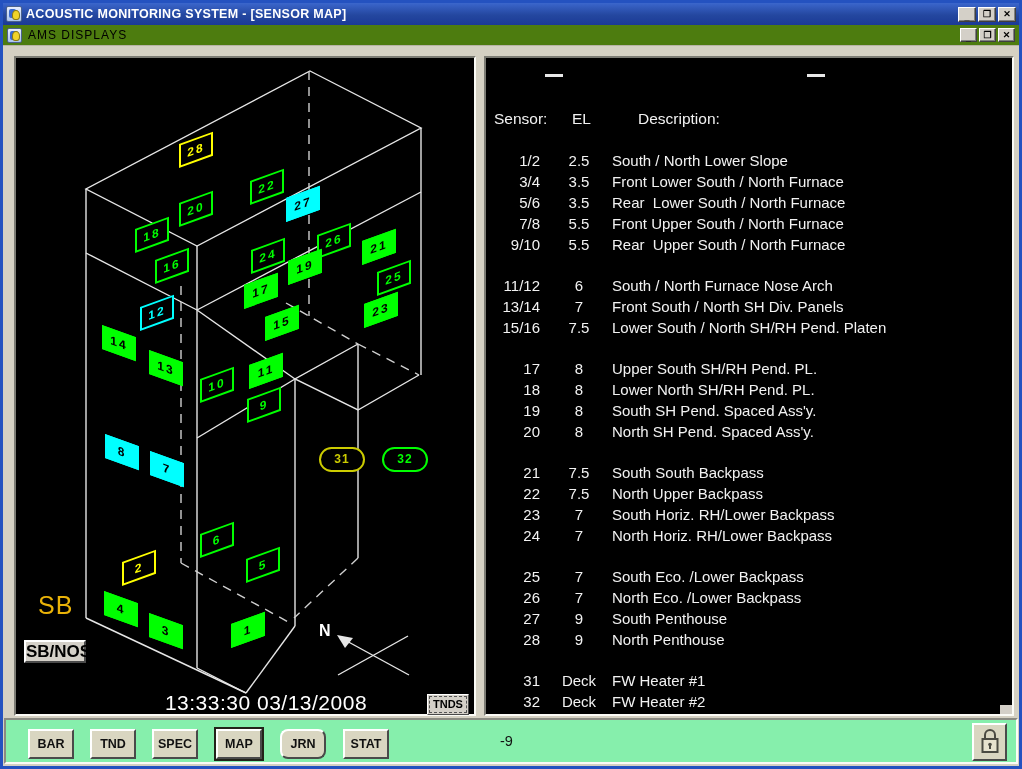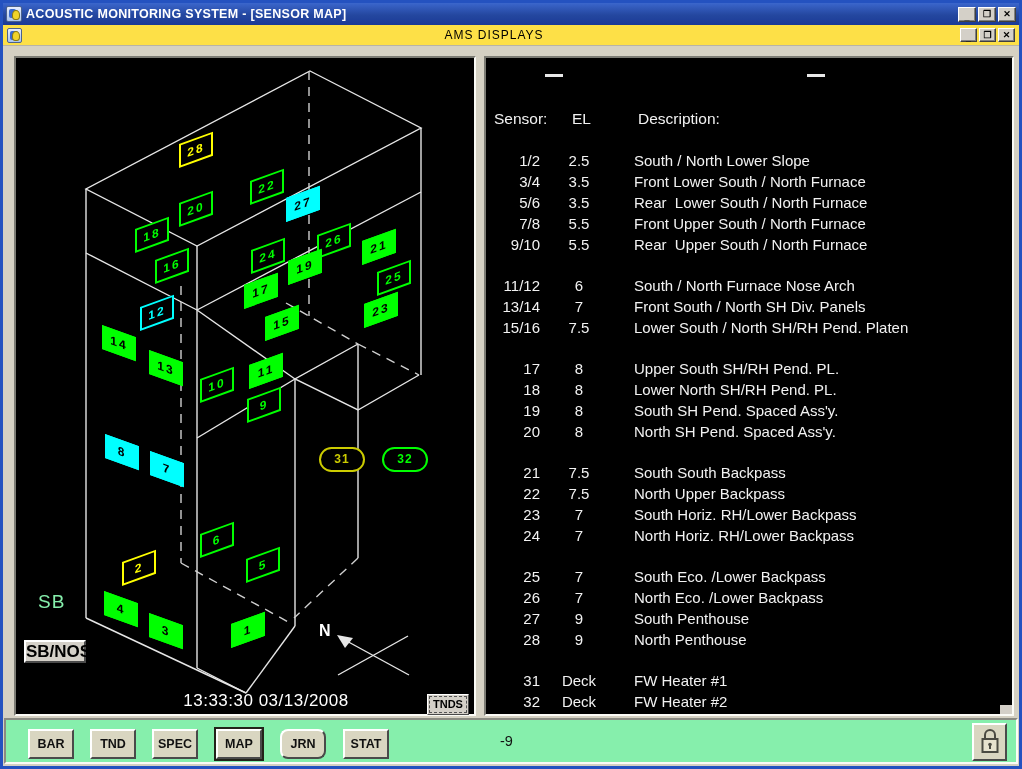--- a/index.html
+++ b/index.html
@@ -20,64 +20,64 @@
   .app-icon::after { content:""; position:absolute; right:1px; bottom:1px; width:6px; height:8px;
     background:#f0d42a; border-radius:50% 50% 40% 40%; border:1px solid #8a7a10; }
   .winbtns { display:flex; gap:2px; }
   .winbtn { width:18px; height:15px; background:#d4d0c8; border:1px solid;
     border-color:#ffffff #404040 #404040 #ffffff; box-shadow:inset -1px -1px 0 #808080;
     font-size:9px; font-weight:bold; color:#000; display:flex; align-items:center; justify-content:center;
     line-height:1; cursor:default; }
   .winbtn.min span { transform:translateY(3px); }
 
   
-  #menubar { height:21px; background:#fde047; display:flex; align-items:center; padding:6px 4px;
-    border-bottom:1px solid #b8b4a6;text-align:center; }
+  #menubar { height:21px; background:#4d7c0f; display:flex; align-items:center; padding:6px 4px;
+    border-bottom:1px solid #b8b4a6; }
   #menubar .menu-label { font-size:12px; color:#000; margin-left:6px; letter-spacing:1px; flex:1; }
   .app-icon.small { width:15px; height:15px; }
   .winbtn.flat { width:17px; height:14px; }
 
   
   #client { position:absolute; left:0; top:44px; right:0; bottom:0; background:#d5d1c3; }
 
   .blackpanel { position:absolute; background:#000; border:2px solid; border-color:#7c7c74 #fbfbf6 #fbfbf6 #7c7c74; }
   #canvas-panel { left:11px; top:9px; width:462px; height:660px; }
   #list-panel  { left:481px; top:9px; width:530px; height:660px; }
 
   
   #wireframe { position:absolute; left:0; top:0; }
   .sbox { position:absolute; width:34px; height:24px; border:2px solid; font-weight:bold; font-size:12px;
     letter-spacing:2px; text-align:center; line-height:20px; cursor:default; }
   .tilt-up   { transform:skewY(-20deg); transform-origin:left top; }
   .tilt-down { transform:skewY(20deg);  transform-origin:left top; }
   .sbox.stadium { width:46px; height:25px; border-radius:13px; letter-spacing:1px; line-height:21px; }
-  #sb-label { position:absolute; left:22px; top:533px; color:#86efac; font-size:19px; letter-spacing:1px; }
+  #sb-label { position:absolute; left:22px; top:533px; color:#eab308; font-size:25px; letter-spacing:1px; }
   #sb-nosb-button { position:absolute; left:8px; top:582px; width:62px; height:23px; background:#d4d0c8;
     border:2px solid; border-color:#ffffff #4a4a4a #4a4a4a #ffffff; font-size:17px; font-weight:bold;
     color:#000; text-align:center; line-height:19px; cursor:default; }
   #timestamp { position:absolute; left:140px; top:633px; width:220px; text-align:center; color:#fff;
-    font-size:17px; letter-spacing:.5px; }
+    font-size:21px; letter-spacing:.5px; }
   #tnds-button { position:absolute; left:411px; top:636px; width:42px; height:21px; background:#d4d0c8;
     border:1px solid; border-color:#ffffff #4a4a4a #4a4a4a #ffffff; font-size:11px; font-weight:bold;
     color:#000; text-align:center; cursor:default; }
   #tnds-button i { display:block; border:1px dashed #555; font-style:normal; margin:1px; line-height:15px; }
   #compass-n { position:absolute; left:303px; top:564px; color:#fff; font-size:16px; font-weight:bold; }
 
   
   .tick-dash { position:absolute; top:16px; width:18px; height:3px; background:#e8e8e8; }
   #list-header { position:absolute; left:0; top:52px; width:100%; color:#f2f2f2; font-size:15.5px; }
   #list-header .h1 { position:absolute; left:8px; }
   #list-header .h2 { position:absolute; left:86px; }
   #list-header .h3 { position:absolute; left:152px; }
   #sensor-list { position:absolute; left:0; top:92px; width:100%; color:#f2f2f2; font-size:15px; }
   .t-group { margin-bottom:20px;padding-left:8px; }
   .t-row { height:21px; display:flex; align-items:center; white-space:pre; }
   .t-num { width:46px; text-align:right; flex:none; }
   .t-el { width:66px; text-align:center; flex:none; margin-left:6px; }
-  .t-desc { margin-left:22px; }
+  .t-desc { }
   #grip { position:absolute; right:0; bottom:0; width:12px; height:9px; background:#d4d0c8; }
 
   
   #toolbar { position:absolute; left:1px; right:1px; bottom:2px; height:46px; background:#86efac;
     border:2px solid; border-color:#8a8a82 #fbfbf6 #fbfbf6 #8a8a82; }
   .tbtn { position:absolute; top:9px; height:30px; width:46px; background:#d9d6c1; border:2px solid;
     border-color:#ffffff #4a4a4a #4a4a4a #ffffff; font-family:"Liberation Sans",sans-serif;
     font-size:12.5px; font-weight:bold; color:#111; text-align:center; line-height:26px; cursor:default; }
   .tbtn.active { outline:2px solid #23231a; }
   #status-text { position:absolute; left:494px; top:13px; font-size:14.5px; color:#111; }

